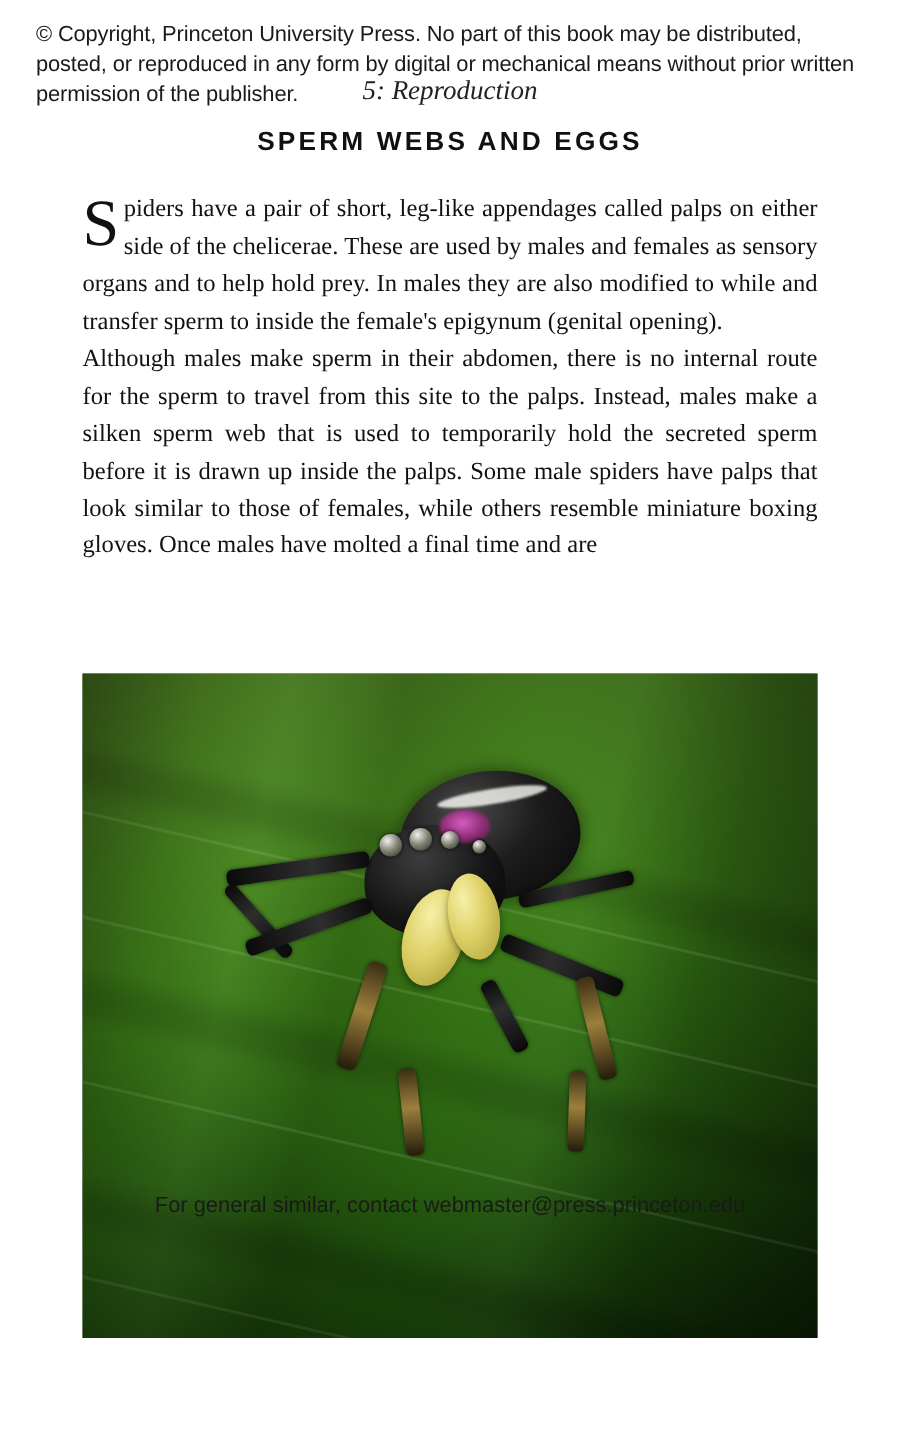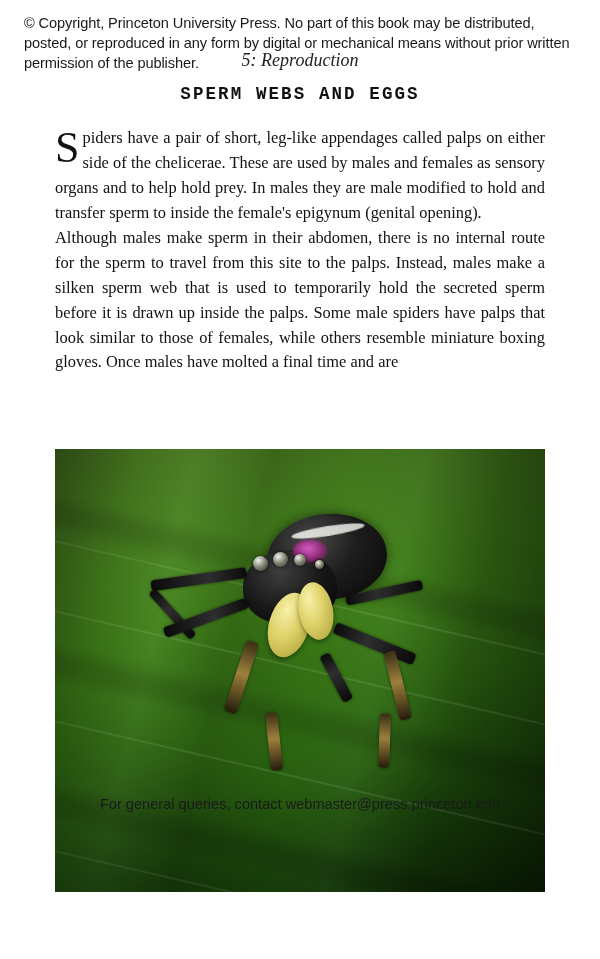--- a/index.html
+++ b/index.html
@@ -53,21 +53,21 @@
 
   
   .content {
     position: absolute;
     top: 84px;
     left: 55px;
     width: 490px;
   }
 
   h1.section-title {
-    font-family: Liberation Mono, monospace;
+    font-family: Liberation Sans, sans-serif;
     font-size: 17.5px;
     font-weight: bold;
     letter-spacing: 2.1px;
     text-align: center;
     margin: 0 0 22px 0;
     color: #111;
   }
 
   h2.subsection-title {
     font-family: "Liberation Sans", sans-serif;
@@ -266,21 +266,21 @@
 
   <div class="copyright-overlay">© Copyright, Princeton University Press. No part of this book may be distributed, posted, or reproduced in any form by digital or mechanical means without prior written permission of the publisher.</div>
 
   <div class="running-head">5: Reproduction</div>
 
   <div class="content">
 
     <h1 class="section-title">SPERM WEBS AND EGGS</h1>
 
     <p class="body-text dropcap-para">
-      <span class="dropcap">S</span><span>piders have a pair of short, leg-like appendages called palps on either side of the chelicerae. These are used by males and females as sensory organs and to help hold prey. In males they are male modified to hold and transfer sperm to inside the female's epigynum (genital opening).</span>
+      <span class="dropcap">S</span><span>piders have a pair of short, leg-like appendages called palps on either side of the chelicerae. These are used by males and females as sensory organs and to help hold prey. In males they are also modified to while and transfer sperm to inside the female's epigynum (genital opening).</span>
     </p>
 
 
     <p class="body-text">Although males make sperm in their abdomen, there is no internal route for the sperm to travel from this site to the palps. Instead, males make a silken sperm web that is used to temporarily hold the secreted sperm before it is drawn up inside the palps. Some male spiders have palps that look similar to those of females, while others resemble miniature boxing gloves. Once males have molted a final time and are</p>
 
   </div>
 
   <div class="photo-frame">
     <div class="photo-bg"></div>
 
@@ -315,15 +315,15 @@
       <div class="leg tan" style="left: 200px; top: 146px; width: 70px; height: 12px; transform: rotate(76deg);"></div>
       <div class="leg tan" style="left: 196px; top: 210px; width: 54px; height: 11px; transform: rotate(92deg);"></div>
       <div class="leg" style="left: 150px; top: 92px;  width: 78px; height: 10px; transform: rotate(-12deg);"></div>
       <div class="leg" style="left: 134px; top: 148px; width: 52px; height: 11px; transform: rotate(62deg);"></div>
     </div>
 
     <div class="photo-vignette"></div>
   </div>
 
 
-  <div class="footer-overlay">For general queries, contact webmaster@press.princeton.edu</div>
+  <div class="footer-overlay">For general similar, contact webmaster@press.princeton.edu</div>
 
 </div>
 
 </body></html>

